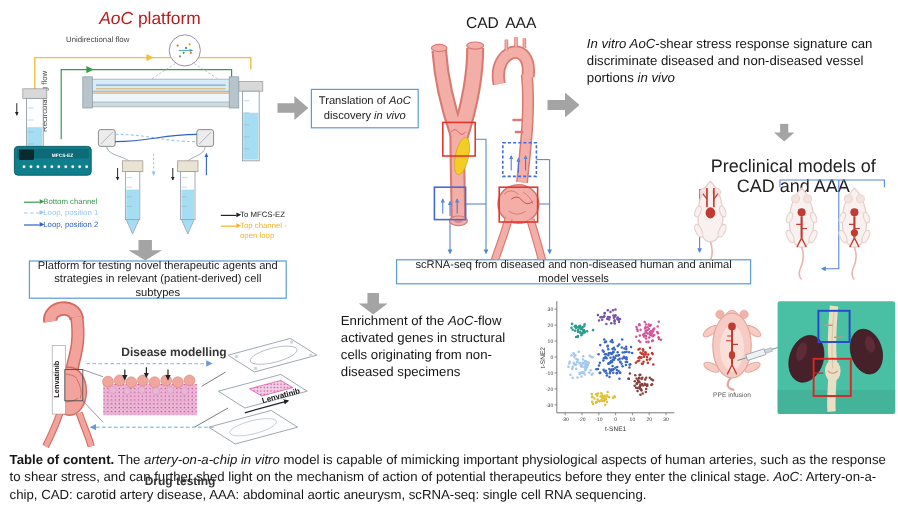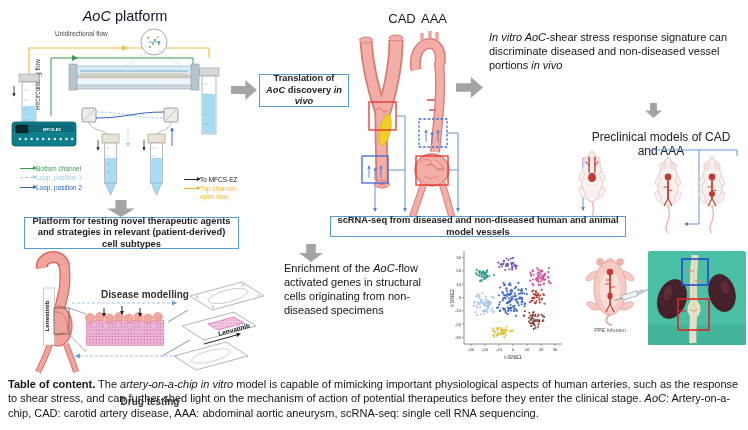--- a/index.html
+++ b/index.html
@@ -2,25 +2,25 @@
 <html><head>
 <meta charset="utf-8">
 <style>
   html,body{margin:0;padding:0;}
   body{width:748px;height:430px;position:relative;background:#fff;overflow:hidden;
        font-family:"Liberation Sans",sans-serif;color:#1a1a1a;}
   .abs{position:absolute;}
   .ctr{text-align:center;}
   .bluebox{position:absolute;border:1.5px solid #5b9bd5;background:#fff;display:flex;
            align-items:center;justify-content:center;text-align:center;z-index:6;
-           font-size:9.3px;line-height:1.25;color:#222;box-sizing:border-box;padding:1px 4px;font-weight:bold;}
+           font-size:9.3px;line-height:1.25;color:#222;box-sizing:border-box;padding:1px 4px;}
   .blockarrow{position:absolute;background:#a4a4a4;z-index:2;}
   .ar-right{clip-path:polygon(0 30%,55% 30%,55% 0,100% 50%,55% 100%,55% 70%,0 70%);}
   .ar-down{clip-path:polygon(30% 0,70% 0,70% 50%,100% 50%,50% 100%,0 50%,30% 50%);}
-  .title{font-size:14.5px;color:#0f172a;}
+  .title{font-size:14.5px;color:#b91c1c;}
   .smlabel{font-size:6.5px;color:#444;}
   .vlabel{position:absolute;font-size:6.5px;color:#444;transform-origin:0 0;transform:rotate(-90deg);}
   .legend{position:absolute;display:flex;flex-direction:column;gap:2px;z-index:3;}
   .lrow{display:flex;align-items:flex-start;gap:3px;font-size:6.5px;line-height:1.15;}
   .larrow-line{display:inline-block;width:13px;border-top:1.1px solid currentColor;
                margin-top:3px;position:relative;flex:none;}
   .larrow-line.dash{border-top-style:dashed;}
   .larrow-line::after{content:"";position:absolute;right:-4px;top:-3.2px;
       border-left:4.5px solid currentColor;border-top:2.6px solid transparent;
       border-bottom:2.6px solid transparent;}
@@ -300,21 +300,21 @@
         <line x1="74" y1="112" x2="74" y2="100" marker-end="url(#vArr)"></line>
         <line x1="80" y1="114" x2="80" y2="102" marker-end="url(#vArr)"></line>
         <line x1="86" y1="112" x2="86" y2="100" marker-end="url(#vArr)"></line>
       </g>
   </g>
   <rect x="64" y="126" width="32" height="29" fill="none" stroke="#e63329" stroke-width="1.3"></rect>
 </svg>
 
 <div class="abs bigtext" style="left:489px;top:31px;width:258px;"><i>In vitro AoC</i><span>-shear stress response signature can discriminate diseased and non-diseased vessel portions </span><i>in vivo</i></div>
 
-<div class="abs ctr" style="left:586px;top:130px;width:150px;font-size:12px;color:#222;">Preclinical models of CAD and AAA</div>
+<div class="abs ctr" style="left:586px;top:130px;width:150px;font-size:15px;color:#222;">Preclinical models of CAD and AAA</div>
 
 <svg class="abs" style="left:575px;top:142px;z-index:3;" width="172" height="96" viewBox="0 0 172 96">
   <defs>
     <marker id="miArr" markerWidth="6" markerHeight="6" refX="3.5" refY="2.25" orient="auto">
         <path d="M0,0 L4.5,2.25 L0,4.5 Z" fill="#5585d6"></path>
       </marker>
     <g id="mouseT">
       <path d="M0,-27 C-7,-20 -9,-12 -9,-2 C-9,10 -5,17 0,17 C5,17 9,10 9,-2 C9,-12 7,-20 0,-27 Z" fill="#f8f1ef" stroke="#e6d0cb" stroke-width="1"></path>
       <circle cx="-4.5" cy="-19" r="3" fill="#f3e2de" stroke="#e6d0cb" stroke-width="0.6"></circle>
       <circle cx="4.5" cy="-19" r="3" fill="#f3e2de" stroke="#e6d0cb" stroke-width="0.6"></circle>

